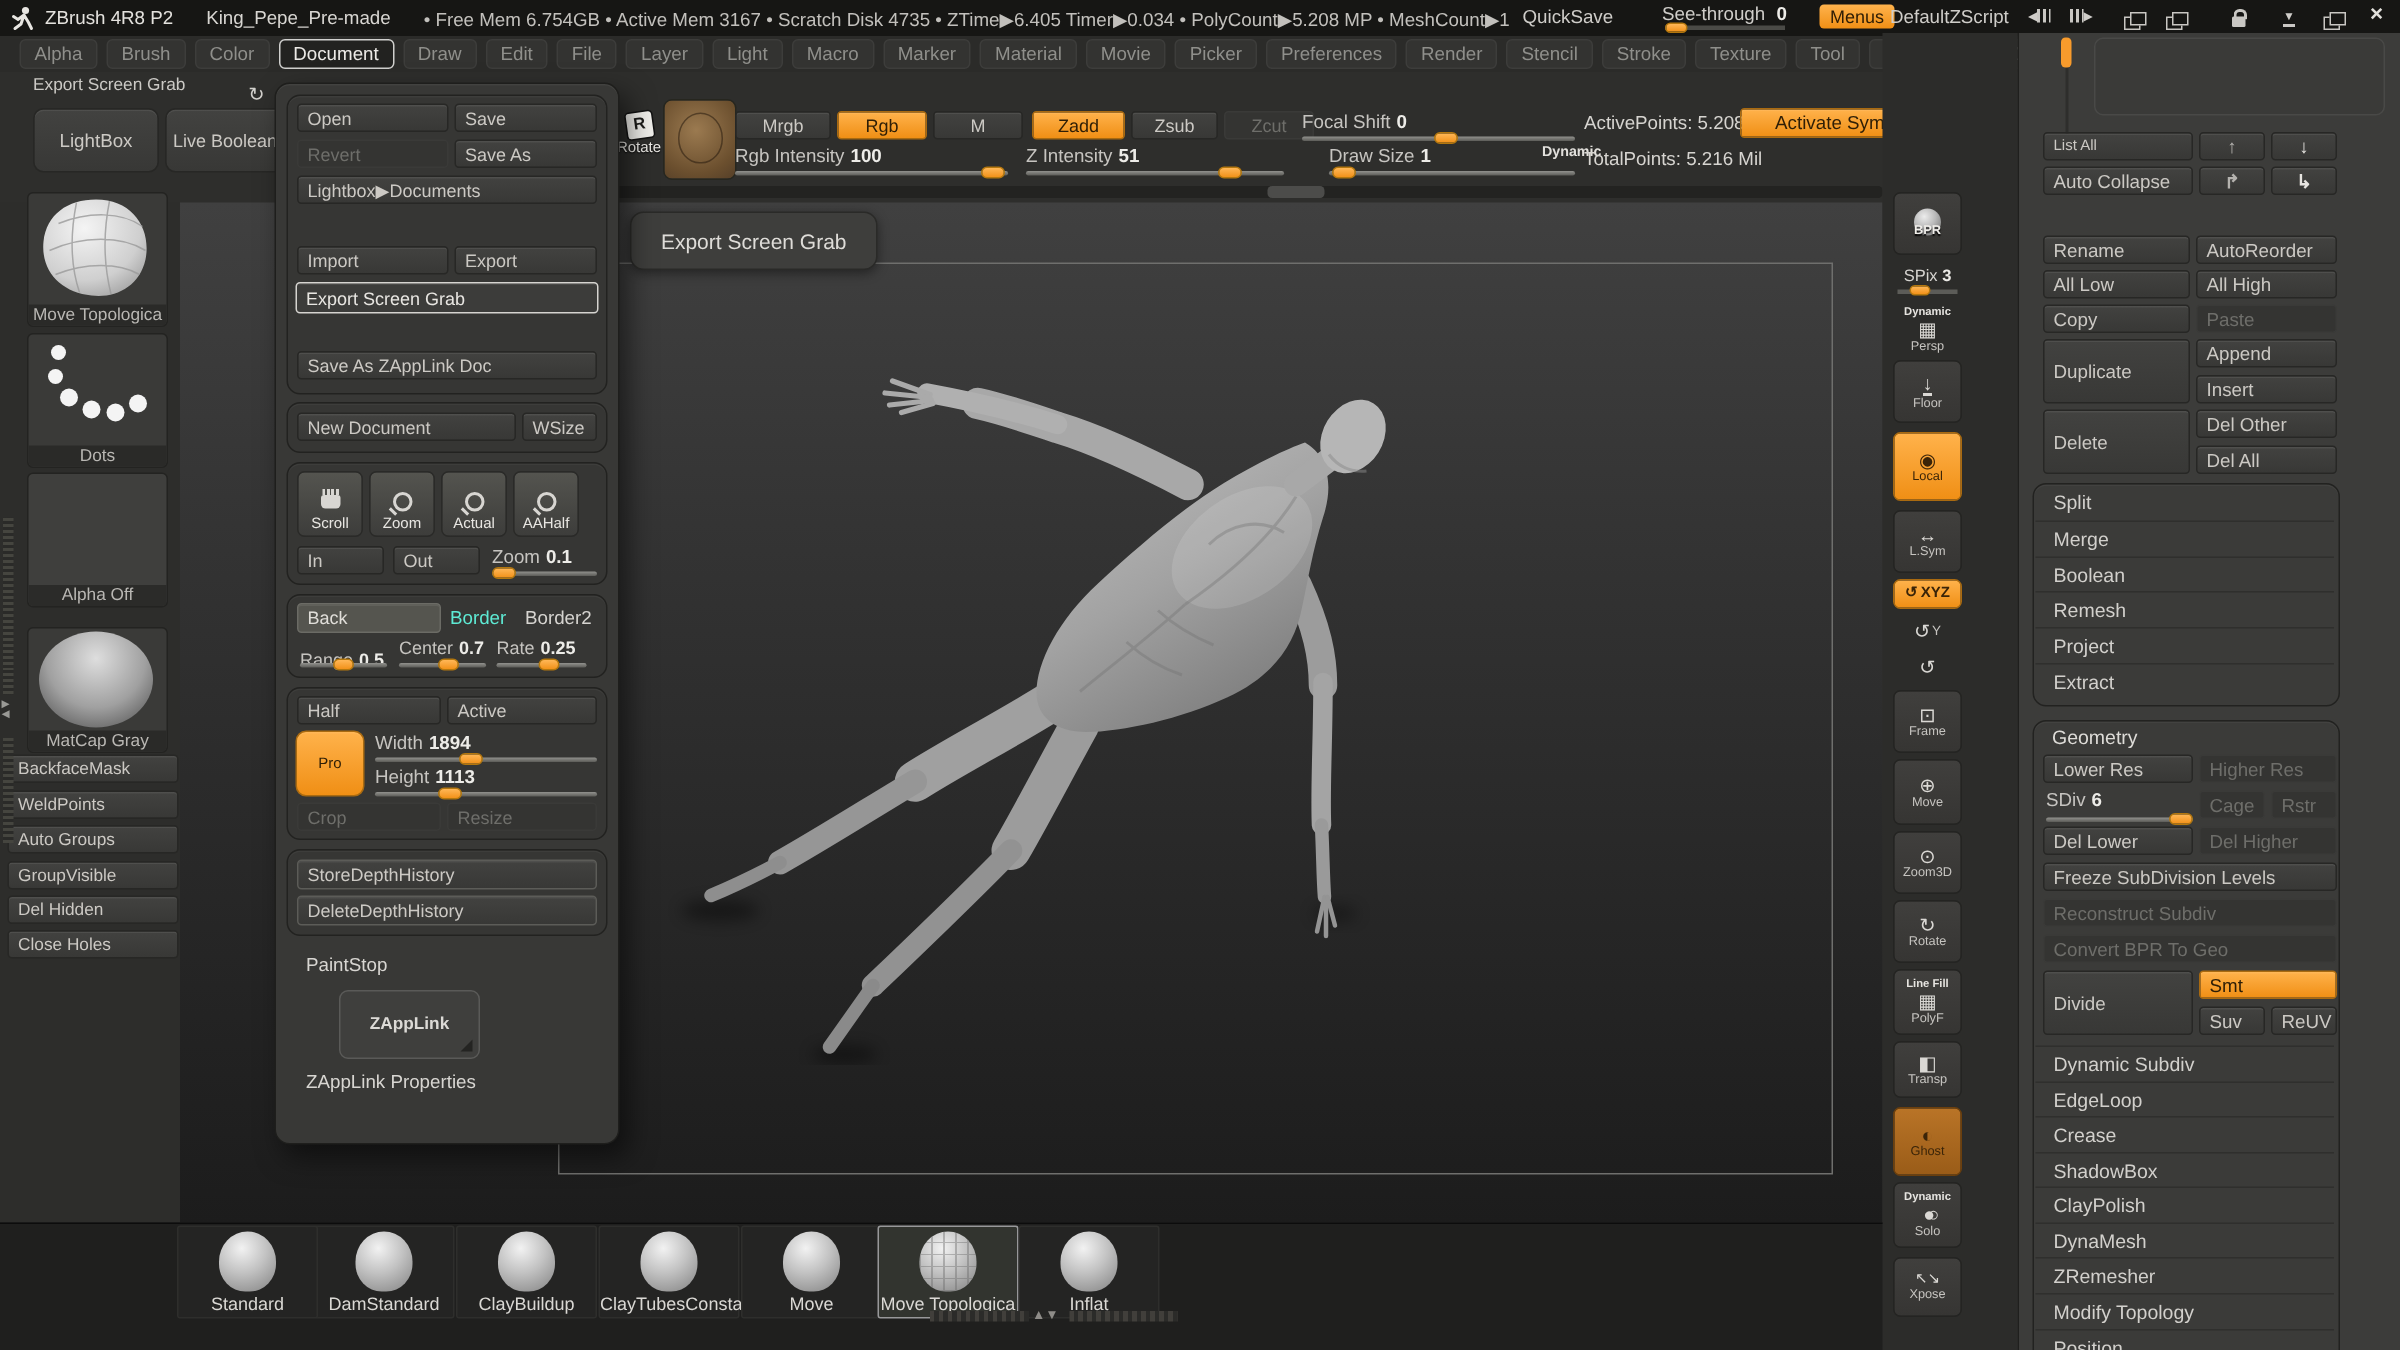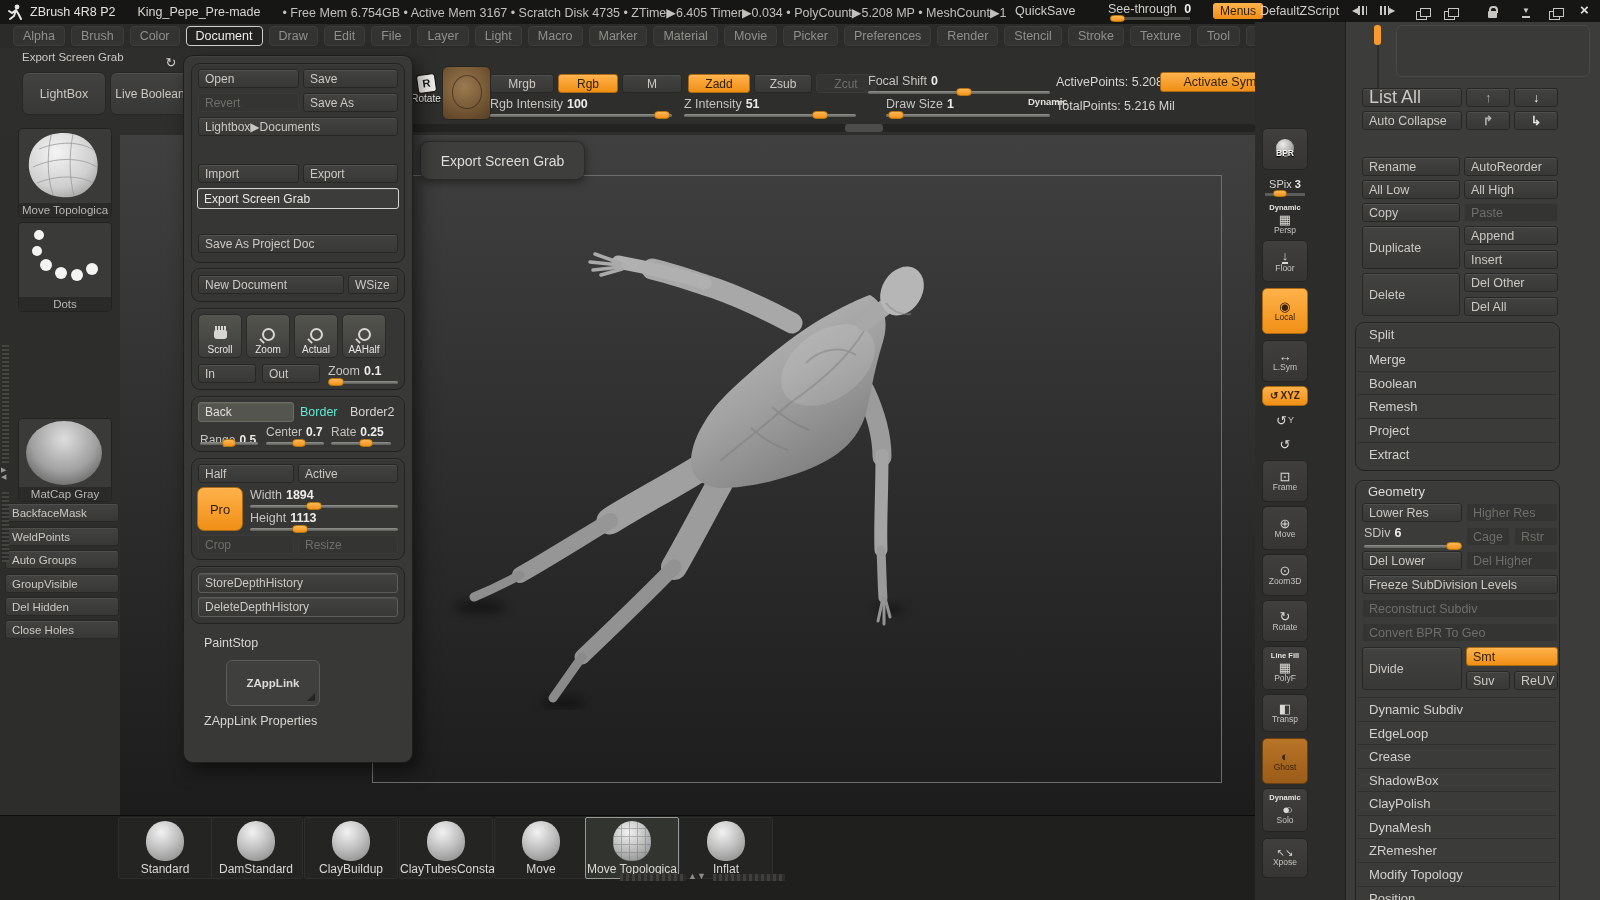--- a/index.html
+++ b/index.html
@@ -183,20 +183,23 @@
           <circle cx="20" cy="12" r="5"></circle>
           <circle cx="18" cy="28" r="5"></circle>
           <circle cx="27" cy="42" r="6"></circle>
           <circle cx="42" cy="50" r="6"></circle>
           <circle cx="58" cy="52" r="6"></circle>
           <circle cx="73" cy="46" r="6"></circle>
         </g>
     </svg>
     <div class="thumblabel">Dots</div>
   </div>
+  <div class="thumbbox" style="left:18px;top:315px;height:88px;background:#3f3f3d">
+    <div class="thumblabel">Alpha Off</div>
+  </div>
   <div class="thumbbox" style="left:18px;top:418px;height:82px">
     <div class="abs" style="left:7px;top:2px;width:76px;height:64px;border-radius:50%;background:radial-gradient(circle at 50% 28%,#dedede,#a0a0a0 55%,#4e4e4e 96%)"></div>
     <div class="thumblabel">MatCap Gray</div>
   </div>
 
   <div class="btn" style="left:5px;top:503px;width:114px;height:19px;font-size:11.5px">BackfaceMask</div>
   <div class="btn" style="left:5px;top:527px;width:114px;height:19px;font-size:11.5px">WeldPoints</div>
   <div class="btn" style="left:5px;top:550px;width:114px;height:19px;font-size:11.5px">Auto Groups</div>
   <div class="btn" style="left:5px;top:574px;width:114px;height:19px;font-size:11.5px">GroupVisible</div>
   <div class="btn" style="left:5px;top:597px;width:114px;height:19px;font-size:11.5px">Del Hidden</div>
@@ -431,21 +434,21 @@
   <div class="hatchh" style="left:620px;top:874px;width:66px"></div>
   <div class="abs" style="left:688px;top:871px;font-size:9px;color:#8e8c88">▲▼</div>
   <div class="hatchh" style="left:713px;top:874px;width:72px"></div>
 
   <div class="toolpanel"></div>
   <div class="abs" style="left:1377px;top:25px;width:2px;height:80px;background:#2e2e2c;z-index:11"></div>
   <div class="abs" style="left:1374px;top:25px;width:7px;height:20px;background:#f89b2c;border-radius:3px;z-index:11"></div>
   <div class="abs" style="left:1396px;top:25px;width:192px;height:50px;border:1px solid #494947;border-radius:6px;background:#3a3a38;z-index:11"></div>
 
   <div class="tp">
-    <div class="btn" style="left:1362px;top:88px;width:100px;z-index:11;height:19px;font-size:18px">List All</div>
+    <div class="btn" style="left:1362px;top:88px;width:100px;z-index:11;height:19px;font-size:10px">List All</div>
     <div class="btn ctr" style="left:1466px;top:88px;width:44px;height:19px;z-index:11;font-weight:bold;color:#b4b2ae">↑</div>
     <div class="btn ctr" style="left:1514px;top:88px;width:44px;height:19px;z-index:11;font-weight:bold;color:#e6e4e0">↓</div>
     <div class="btn" style="left:1362px;top:111px;width:100px;height:19px;z-index:11;font-size:12.5px">Auto Collapse</div>
     <div class="btn ctr" style="left:1466px;top:111px;width:44px;height:19px;z-index:11;font-weight:bold;color:#b4b2ae">↱</div>
     <div class="btn ctr" style="left:1514px;top:111px;width:44px;height:19px;z-index:11;font-weight:bold;color:#e6e4e0">↳</div>
 
     <div class="btn" style="left:1362px;top:157px;width:98px;height:19px;z-index:11">Rename</div>
     <div class="btn" style="left:1464px;top:157px;width:94px;height:19px;z-index:11">AutoReorder</div>
     <div class="btn" style="left:1362px;top:180px;width:98px;height:19px;z-index:11">All Low</div>
     <div class="btn" style="left:1464px;top:180px;width:94px;height:19px;z-index:11">All High</div>
@@ -505,21 +508,21 @@
 
     <div class="grp" style="left:7px;top:7px;width:212px;height:198px">
       <div class="btn" style="left:6px;top:5px;width:101px">Open</div>
       <div class="btn" style="left:111px;top:5px;width:95px">Save</div>
       <div class="btn dis" style="left:6px;top:29px;width:101px">Revert</div>
       <div class="btn" style="left:111px;top:29px;width:95px">Save As</div>
       <div class="btn" style="left:6px;top:53px;width:200px">Lightbox▶Documents</div>
       <div class="btn" style="left:6px;top:100px;width:101px">Import</div>
       <div class="btn" style="left:111px;top:100px;width:95px">Export</div>
       <div class="btn sel" style="left:5px;top:124px;width:202px;height:21px">Export Screen Grab</div>
-      <div class="btn" style="left:6px;top:170px;width:200px">Save As Project Doc</div>
+      <div class="btn" style="left:6px;top:170px;width:200px">Save As ZAppLink Doc</div>
     </div>
 
     <div class="grp" style="left:7px;top:212px;width:212px;height:32px">
       <div class="btn" style="left:6px;top:6px;width:146px">New Document</div>
       <div class="btn" style="left:156px;top:6px;width:50px">WSize</div>
     </div>
 
     <div class="grp" style="left:7px;top:252px;width:212px;height:80px">
       <div class="iconbtn" style="left:6px;top:5px">
           <span class="hand"></span>
@@ -561,21 +564,21 @@
         </div>
       <div class="lbl" style="left:139px;top:28px;font-size:12px"><span>Rate</span><span class="val">0.25</span></div>
       <div class="track" style="left:139px;top:45px;width:60px">
           <span class="thumb" style="left:28px;width:14px"></span>
         </div>
     </div>
 
     <div class="grp" style="left:7px;top:402px;width:212px;height:100px">
       <div class="btn" style="left:6px;top:5px;width:96px">Half</div>
       <div class="btn" style="left:106px;top:5px;width:100px">Active</div>
-      <div class="btn ctr or" style="left:5px;top:28px;width:46px;height:44px;border-radius:7px;font-size:13px">Pro</div>
+      <div class="btn ctr or" style="left:5px;top:28px;width:46px;height:44px;border-radius:7px;font-size:10px">Pro</div>
       <div class="lbl" style="left:58px;top:29px"><span>Width</span><span class="val">1894</span></div>
       <div class="track" style="left:58px;top:46px;width:148px">
           <span class="thumb" style="left:56px"></span>
         </div>
       <div class="lbl" style="left:58px;top:52px"><span>Height</span><span class="val">1113</span></div>
       <div class="track" style="left:58px;top:69px;width:148px">
           <span class="thumb" style="left:42px"></span>
         </div>
       <div class="btn dis" style="left:6px;top:76px;width:96px">Crop</div>
       <div class="btn dis" style="left:106px;top:76px;width:100px">Resize</div>

